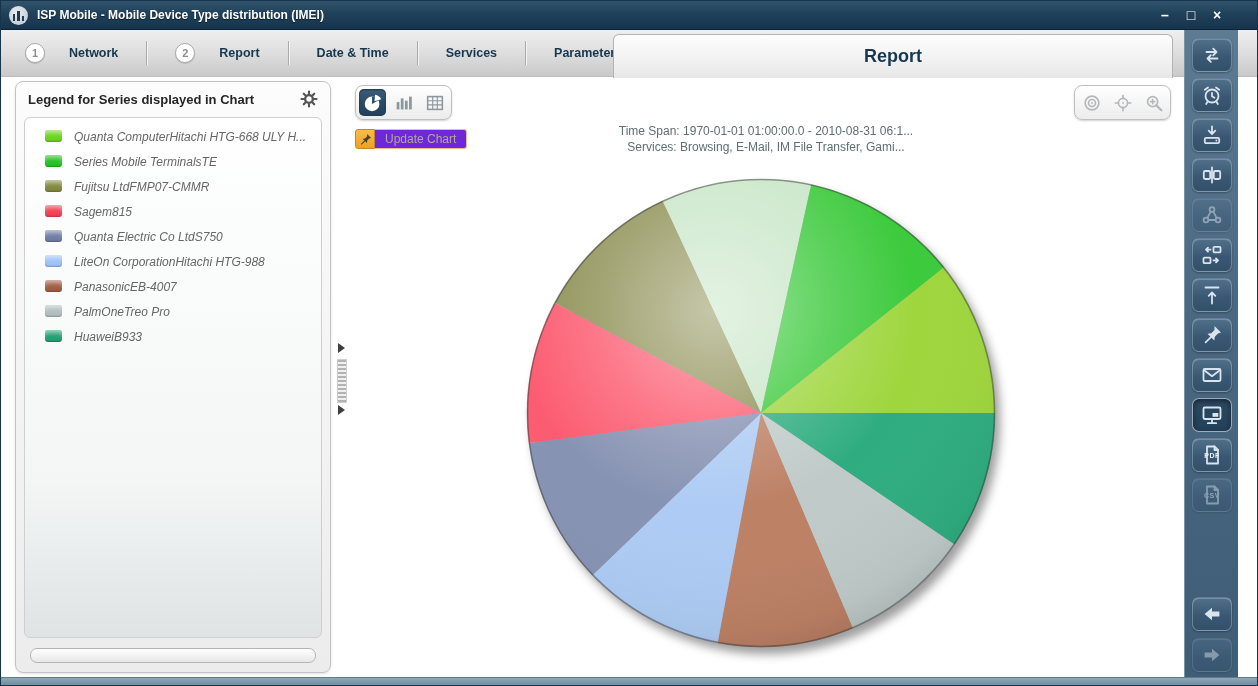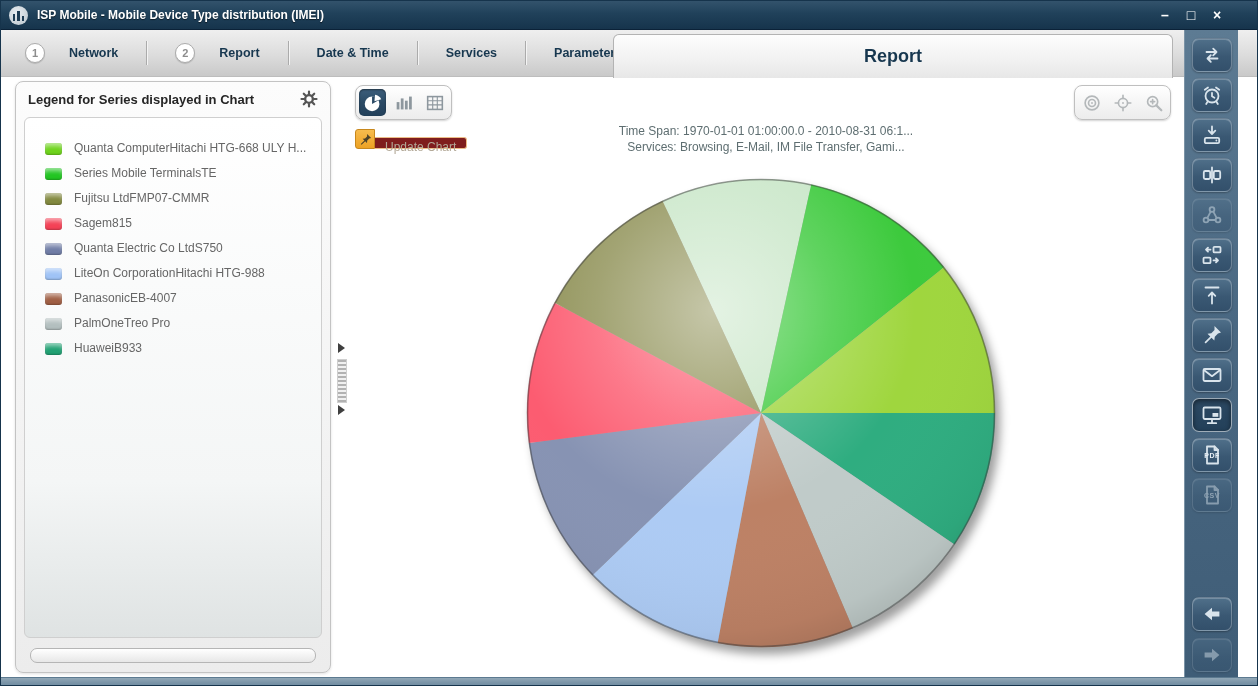--- a/index.html
+++ b/index.html
@@ -38,21 +38,21 @@
   
   #legend-panel{position:absolute;left:14px;top:4px;width:316px;height:592px;
     background:linear-gradient(180deg,#fcfcfc,#ececec);border:1px solid #c3c3c3;border-radius:8px;
     box-shadow:0 1px 3px rgba(0,0,0,.12);box-sizing:border-box;}
   #legend-header{position:absolute;left:12px;right:10px;top:0;height:34px;display:flex;align-items:center;}
   #legend-header .hdr-text{font-size:13px;font-weight:bold;color:#262626;}
   #legend-gear{margin-left:auto;width:22px;height:22px;cursor:pointer;}
   #legend-list{position:absolute;left:8px;right:8px;top:35px;bottom:34px;
     background:linear-gradient(180deg,#ffffff 0%,#f4f6f6 70%,#dfe3e3 100%);
     border:1px solid #cfcfcf;border-radius:6px;padding:12px 0 0 20px;box-sizing:border-box;overflow:hidden;}
-  .legend-item{display:flex;align-items:flex-end;height:25px;}
+  .legend-item{display:flex;align-items:flex-start;height:25px;font-style:italic;}
   .swatch{width:17px;height:12px;border-radius:3px;flex:none;
     box-shadow:inset 0 5px 4px -2px rgba(255,255,255,.55), inset 0 -1px 2px rgba(0,0,0,.25);}
   .legend-label{margin-left:12px;font-size:12px;color:#666;white-space:nowrap;}
   #legend-hscroll{position:absolute;left:14px;right:14px;bottom:9px;height:13px;border:1px solid #b5b5b5;border-radius:7px;
     background:linear-gradient(180deg,#ffffff,#e7e7e7);}
 
   
   #splitter{position:absolute;left:334px;top:4px;width:13px;height:584px;}
   .split-arrow{position:absolute;left:3px;width:0;height:0;border-top:5px solid transparent;border-bottom:5px solid transparent;border-left:7px solid #3f3f3f;cursor:pointer;}
   #split-grip{position:absolute;left:2px;top:278px;width:8px;height:42px;
@@ -62,22 +62,22 @@
   #chart-area{position:absolute;left:346px;top:0;width:837px;height:600px;}
   .tool-group{position:absolute;display:flex;gap:4px;padding:3px;background:linear-gradient(180deg,#ffffff,#ececec);
     border:1px solid #bfbfbf;border-radius:8px;box-shadow:0 1px 2px rgba(0,0,0,.18);}
   #type-toolbar{left:8px;top:8px;}
   .tool-btn{width:27px;height:27px;border-radius:5px;display:flex;align-items:center;justify-content:center;cursor:pointer;}
   .tool-btn.selected{background:linear-gradient(180deg,#3d5f7c 0%,#2b4a65 50%,#22405a 100%);box-shadow:inset 0 1px 2px rgba(0,0,0,.45);}
   #zoom-toolbar{right:13px;top:8px;}
   #update-btn{position:absolute;left:8px;top:52px;display:flex;height:20px;cursor:pointer;}
   #update-pin{width:20px;height:20px;background:linear-gradient(180deg,#f7bc4e,#eda224);border:1px solid #c8881d;
     border-radius:3px 0 0 3px;display:flex;align-items:center;justify-content:center;box-sizing:border-box;}
-  #update-label{background:#7f1d1d;border:1px solid #ecbd87;border-left:none;border-radius:0 3px 3px 0;
-    color:#b3a998;font-size:12px;line-height:18px;padding:0 10px;box-sizing:border-box;margin-top:8px;}
+  #update-label{background:#6d28d9;border:1px solid #ecbd87;border-left:none;border-radius:0 3px 3px 0;
+    color:#b3a998;font-size:12px;line-height:18px;padding:0 10px;box-sizing:border-box;}
   #chart-title{position:absolute;left:159px;top:46px;width:520px;text-align:center;color:#5e6e71;font-size:12px;line-height:16px;}
   #pie-svg{position:absolute;left:154px;top:76px;filter:drop-shadow(5px 7px 5px rgba(0,0,0,.38));}
 
   
   #right-sidebar{position:absolute;left:1183px;top:29px;width:54px;height:647px;
     background:linear-gradient(180deg,#5d7b93 0%,#4a6882 45%,#3f5d77 100%);
     border-left:1px solid #7b93a6;box-sizing:border-box;}
   .side-btn{position:absolute;left:7px;width:40px;height:34px;border-radius:7px;
     background:linear-gradient(180deg,#50708a 0%,#3a5873 55%,#33506b 100%);
     border:1px solid rgba(255,255,255,.28);box-shadow:inset 0 1px 0 rgba(255,255,255,.22),0 1px 2px rgba(0,0,0,.3);

